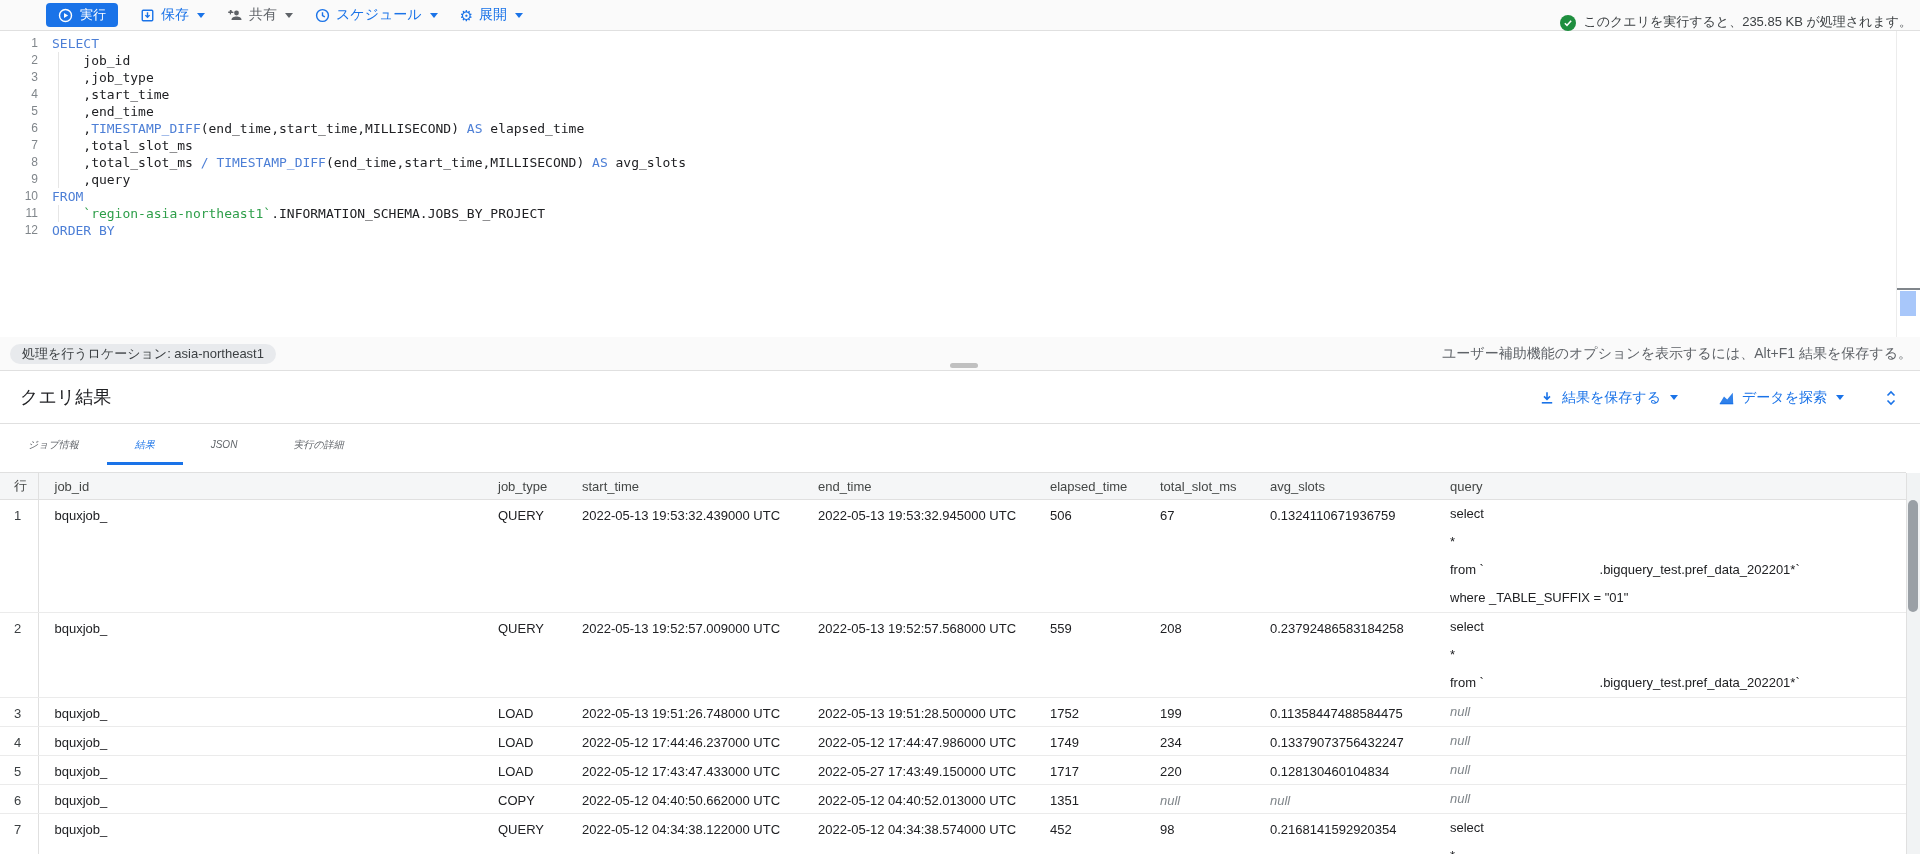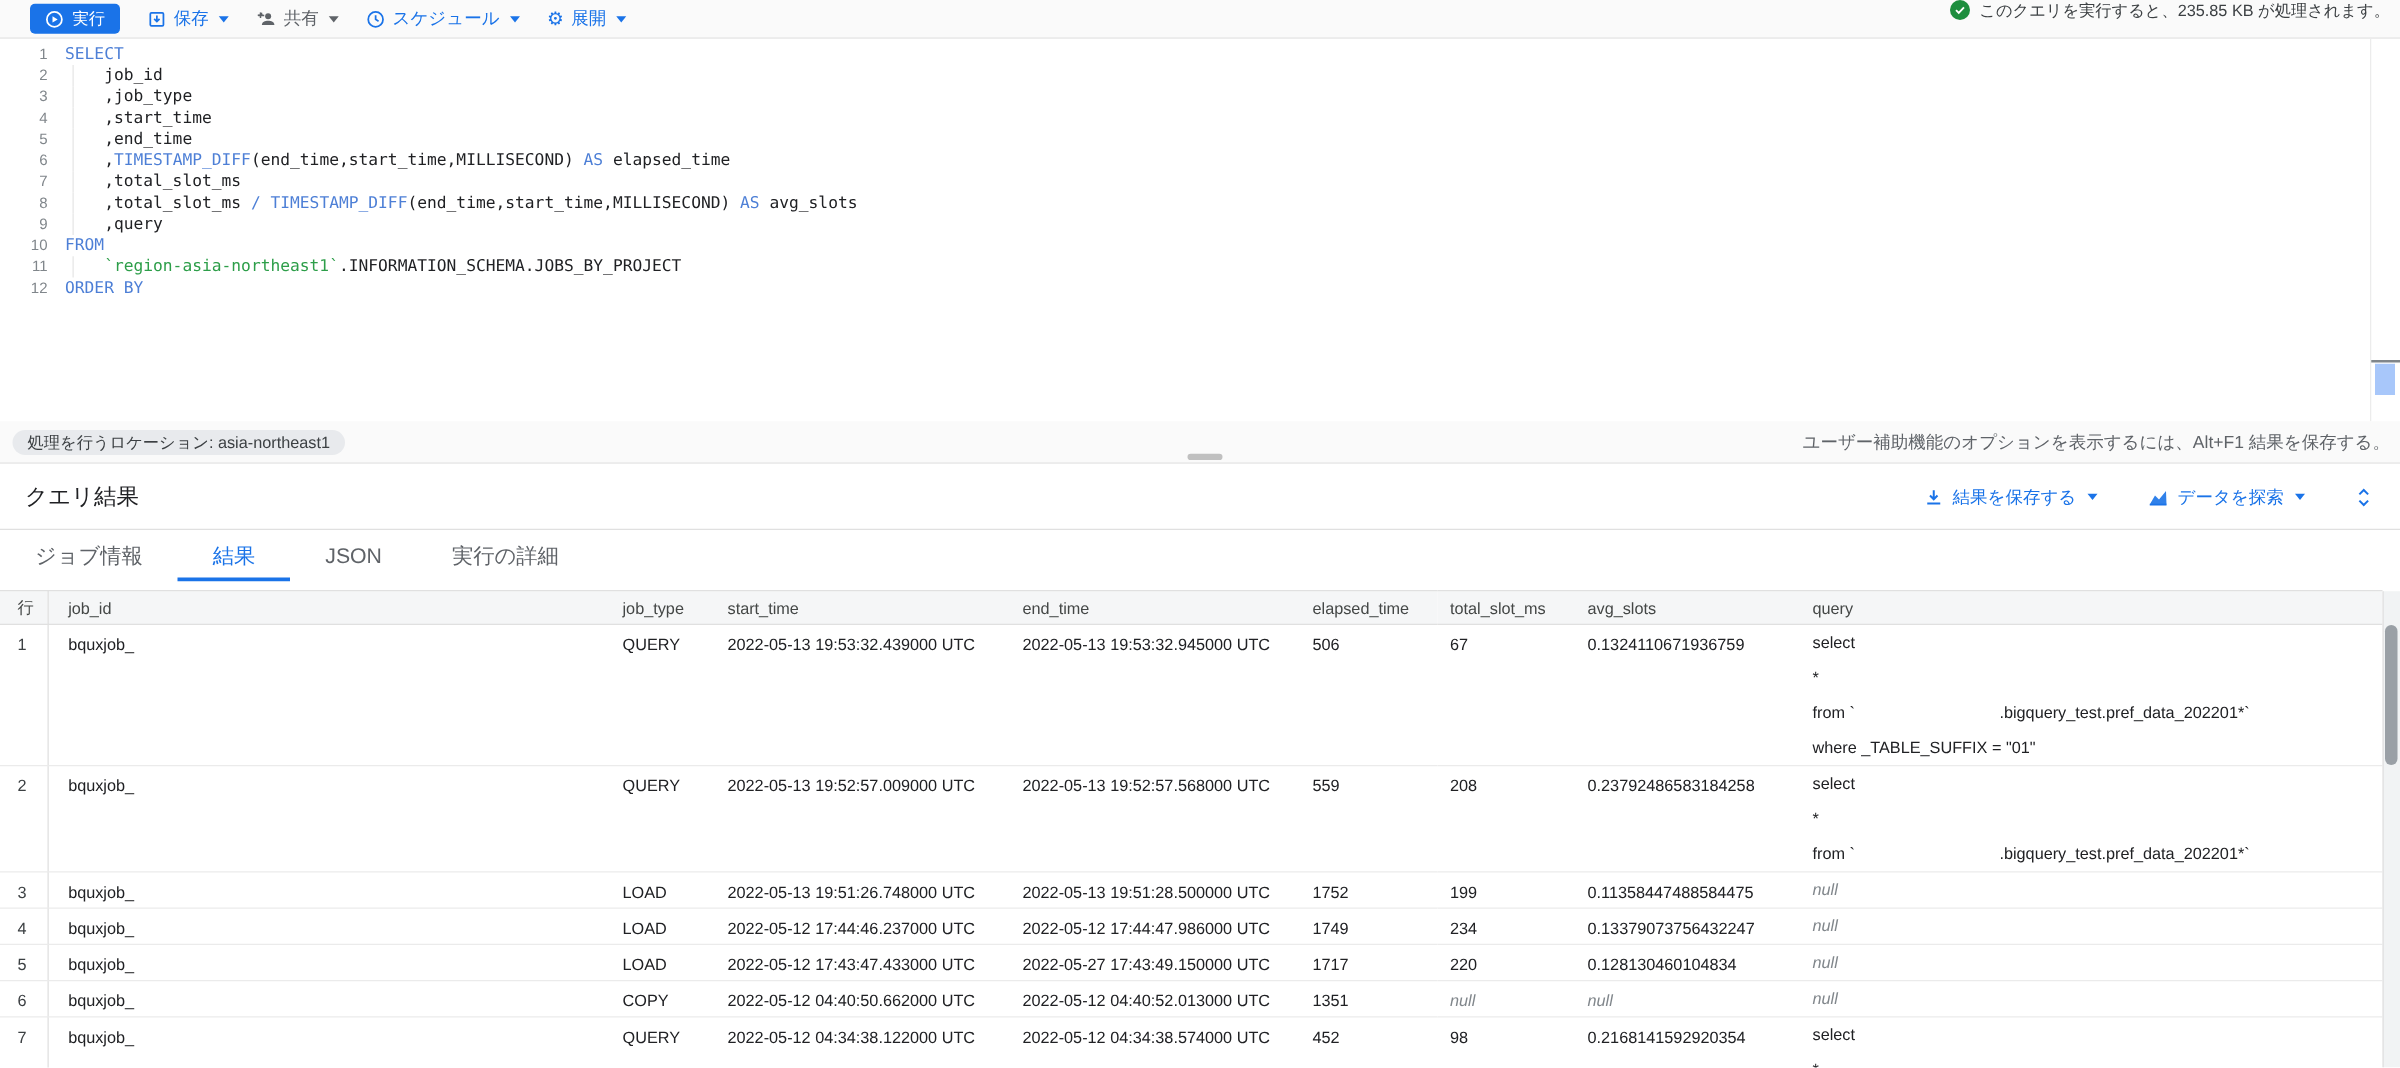--- a/index.html
+++ b/index.html
@@ -3,31 +3,31 @@
 <meta charset="utf-8">
 <style>
   html,body{margin:0;padding:0;}
   body{
     width:1920px;height:854px;position:relative;overflow:hidden;background:#fff;
     font-family:"Liberation Sans","DejaVu Sans",sans-serif;color:#202124;
     -webkit-font-smoothing:antialiased;
   }
   
   .toolbar{position:absolute;top:0;left:0;right:0;height:31px;background:#fafafa;
-    border-bottom:1px solid #e0e0e0;display:flex;align-items:center;padding-left:24px;gap:22px;box-sizing:border-box;}
+    border-bottom:1px solid #e0e0e0;display:flex;align-items:center;padding-left:46px;gap:22px;box-sizing:border-box;}
   .run-btn{display:flex;align-items:center;gap:7px;height:24px;padding:0 12px;border:none;
     background:#1a73e8;color:#fff;font-size:13px;font-weight:500;border-radius:4px;cursor:pointer;
     font-family:inherit;}
   .tool-btn{display:flex;align-items:center;gap:6px;background:none;border:none;cursor:pointer;
     font-size:14px;font-weight:500;color:#1a73e8;font-family:inherit;padding:0;}
   .tool-btn.disabled{color:#5f6368;}
   .caret{width:0;height:0;border-left:4px solid transparent;border-right:4px solid transparent;
     border-top:5px solid currentColor;margin-left:2px;}
   .gear-glyph{font-size:15px;line-height:1;}
-  .process-msg{position:absolute;right:8px;top:0;height:31px;display:flex;align-items:flex-start;gap:7px;
+  .process-msg{position:absolute;right:8px;top:0;height:31px;display:flex;align-items:flex-end;gap:7px;
     font-size:13px;color:#3c4043;}
   .check-circle{width:16px;height:16px;border-radius:50%;background:#1e8e3e;display:flex;
     align-items:center;justify-content:center;flex:none;}
   
   .editor{position:absolute;top:31px;left:0;right:0;height:306px;background:#fff;padding-top:4px;box-sizing:border-box;}
   .code-line{display:flex;height:17px;line-height:17px;position:relative;
     font-family:"DejaVu Sans Mono","Liberation Mono",monospace;font-size:13px;}
   .gutter{width:38px;flex:none;text-align:right;color:#80868b;font-size:12px;
     font-family:"Liberation Sans",sans-serif;}
   .code{margin-left:14px;white-space:pre;color:#202124;}
@@ -50,22 +50,22 @@
   
   .results-header{position:absolute;top:371px;left:0;right:0;height:53px;background:#fff;
     border-bottom:1px solid #e0e0e0;box-sizing:border-box;display:flex;align-items:center;}
   .results-title{font-size:18px;color:#202124;margin-left:20px;font-weight:400;text-align:right;}
   .results-actions{position:absolute;right:22px;top:0;height:53px;display:flex;align-items:center;gap:40px;}
   .action-btn{display:flex;align-items:center;gap:7px;background:none;border:none;cursor:pointer;
     color:#1a73e8;font-size:14px;font-weight:500;font-family:inherit;padding:0;}
   .icon-btn{background:none;border:none;cursor:pointer;padding:0;display:flex;align-items:center;}
   
   .tabbar{position:absolute;top:424px;left:0;right:0;height:41px;background:#fff;display:flex;}
-  .tab{position:relative;height:41px;line-height:41px;padding:0 28px;font-size:17px;font-weight:500;
-    color:#5f6368;cursor:pointer;}
+  .tab{position:relative;height:41px;line-height:41px;padding:0 28px;font-size:10px;font-weight:500;
+    color:#5f6368;cursor:pointer;font-style:italic;}
   .tab.active{color:#1a73e8;}
   .tab.active::after{content:"";position:absolute;left:0;right:0;bottom:0;height:3px;background:#1a73e8;}
   
   .table-wrap{position:absolute;top:472px;left:0;width:1906px;}
   table{border-collapse:collapse;table-layout:fixed;width:1906px;font-size:13px;}
   thead th{height:27px;background:#f5f6f7;border-top:1px solid #e0e0e0;border-bottom:1px solid #e0e0e0;
     font-weight:400;color:#444746;text-align:left;padding:0 0 0 10px;box-sizing:border-box;}
   th.col-rownum{padding-left:14px;}
   th.col-jobid{padding-left:16px;}
   td{vertical-align:top;border-bottom:1px solid #ebebeb;padding:8px 4px 0 10px;line-height:15px;

